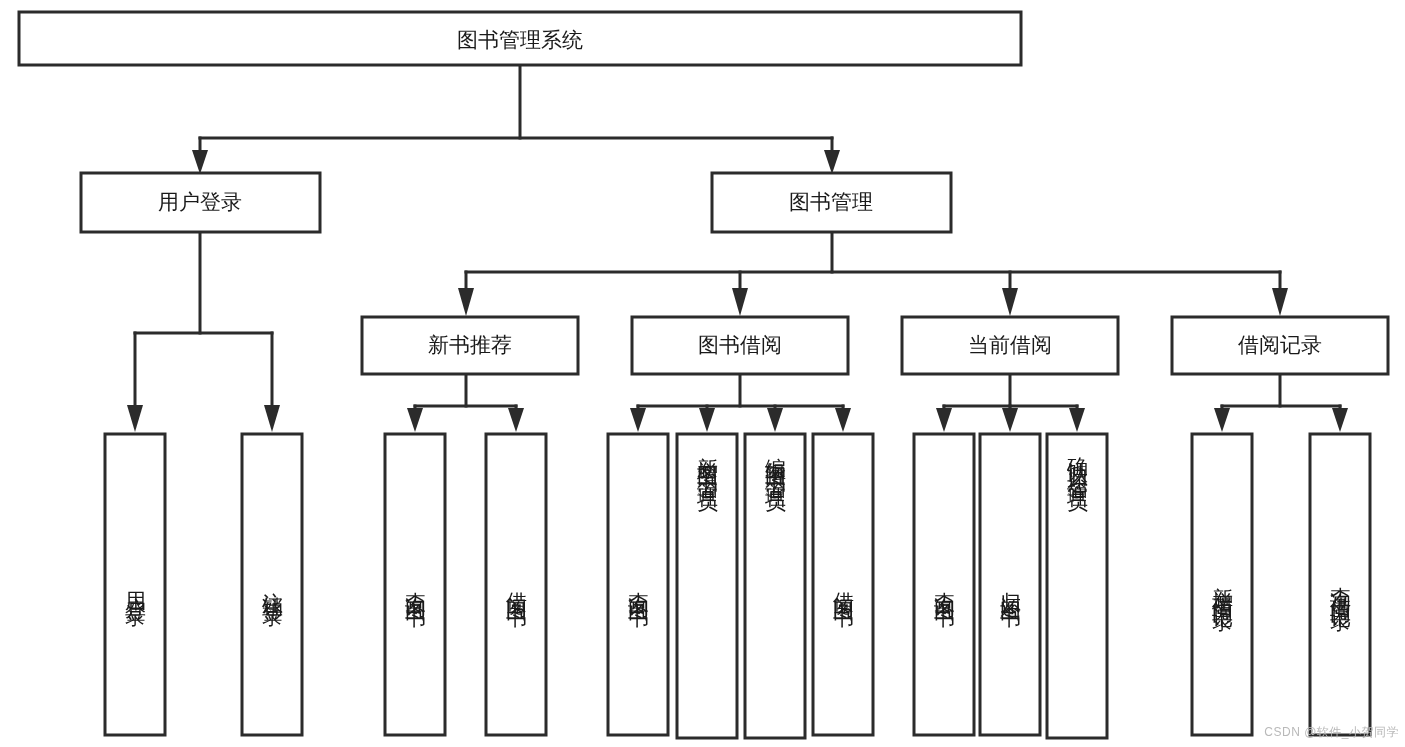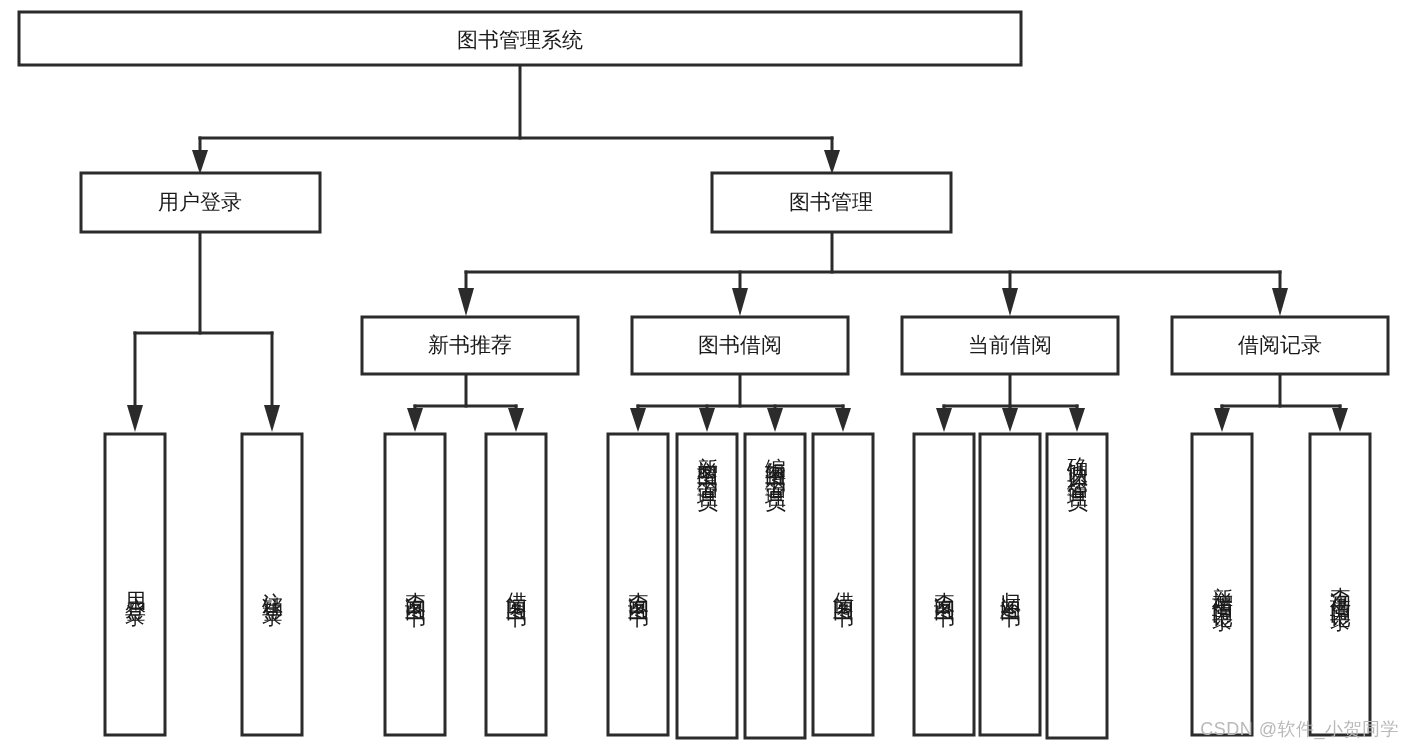--- a/index.html
+++ b/index.html
@@ -63,21 +63,21 @@
     line-height: 1.28;
     color: #1a1a1a;
     letter-spacing: 5px;
     white-space: nowrap;
   }
   #watermark {
     position: absolute;
     right: 6px;
     bottom: 6px;
     font-family: "Liberation Sans", "DejaVu Sans", sans-serif;
-    font-size: 18px;
+    font-size: 12px;
     color: #b9b9b9;
     letter-spacing: 0.5px;
     white-space: nowrap;
   }
 </style>
 </head>
 <body>
 
 <div id="diagram-root">
 

